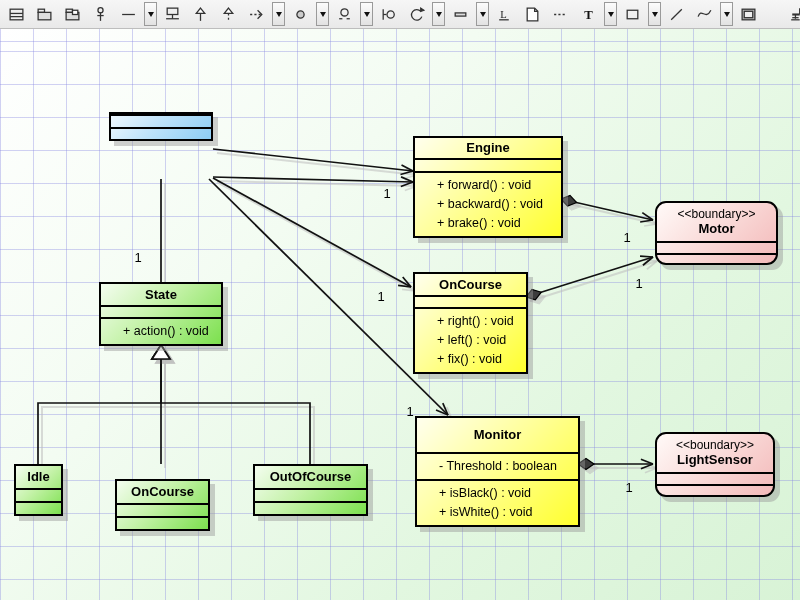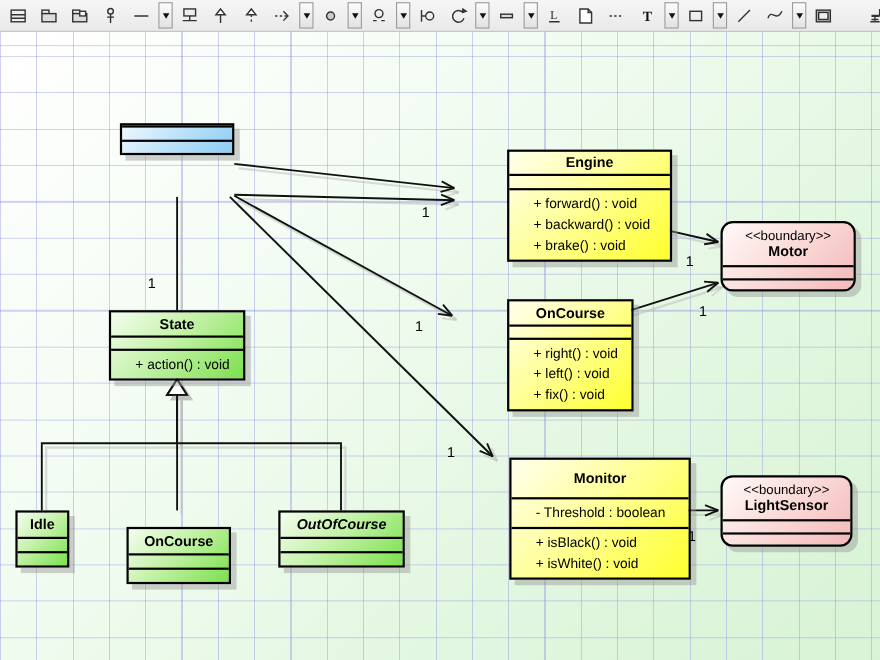--- a/index.html
+++ b/index.html
@@ -26,21 +26,21 @@
     overflow:hidden;}
   #wires{position:absolute;left:0;top:0;width:800px;height:571px;}
 
   .uml-class{position:absolute;border:2px solid #000;box-shadow:5px 5px 0 rgba(150,150,150,.45);box-sizing:content-box;}
   .uml-class .head{display:flex;flex-direction:column;align-items:center;justify-content:center;}
   .stereo{font-size:12px;color:#000;line-height:14px;}
   .cname{font-size:13px;font-weight:bold;color:#000;line-height:16px;}
   .compart{border-top:2px solid #000;}
   .member{font-size:12.5px;line-height:19px;padding:0 22px;white-space:nowrap;color:#000;}
   .c-blue  {background:linear-gradient(135deg,#f0f9ff 0%,#bfe3fa 45%,#8dcdf4 100%);}
-  .c-yellow{background:linear-gradient(135deg,#ffffee 0%,#ffff9a 45%,#ffff2e 100%);margin-left:48px;}
+  .c-yellow{background:linear-gradient(135deg,#ffffee 0%,#ffff9a 45%,#ffff2e 100%);}
   .c-green {background:linear-gradient(135deg,#f4fdf0 0%,#c4f2a8 45%,#7ce04e 100%);}
   .c-pink  {background:linear-gradient(135deg,#fffaf8 0%,#fadddb 45%,#f3b9b9 100%);border-radius:11px;}
 
   .mult{position:absolute;font-size:13px;color:#000;transform:translate(-50%,-50%);}
 </style>
 </head>
 <body>
 
 <div id="app">
   <div id="toolbar">
@@ -370,21 +370,21 @@
         <div class="compart" style="height: 11px;"></div>
       </div>
       <div class="uml-class c-green" style="left: 115px; top: 450px; width: 91px;">
         <div class="head" style="height: 22px;">
           <div class="cname">OnCourse</div>
         </div>
         <div class="compart" style="height: 11px;"></div>
         <div class="compart" style="height: 11px;"></div>
       </div>
       <div class="uml-class c-green" style="left: 253px; top: 435px; width: 111px;">
-        <div class="head" style="height: 22px; font-style: italic;">
+        <div class="head" style="height: 22px;">
           <div class="cname">OutOfCourse</div>
         </div>
         <div class="compart" style="height: 11px;"></div>
         <div class="compart" style="height: 11px;"></div>
       </div>
       <div class="mult" style="left: 138px; top: 228px;">1</div>
       <div class="mult" style="left: 387px; top: 164px;">1</div>
       <div class="mult" style="left: 381px; top: 267px;">1</div>
       <div class="mult" style="left: 410px; top: 382px;">1</div>
       <div class="mult" style="left: 627px; top: 208px;">1</div>

